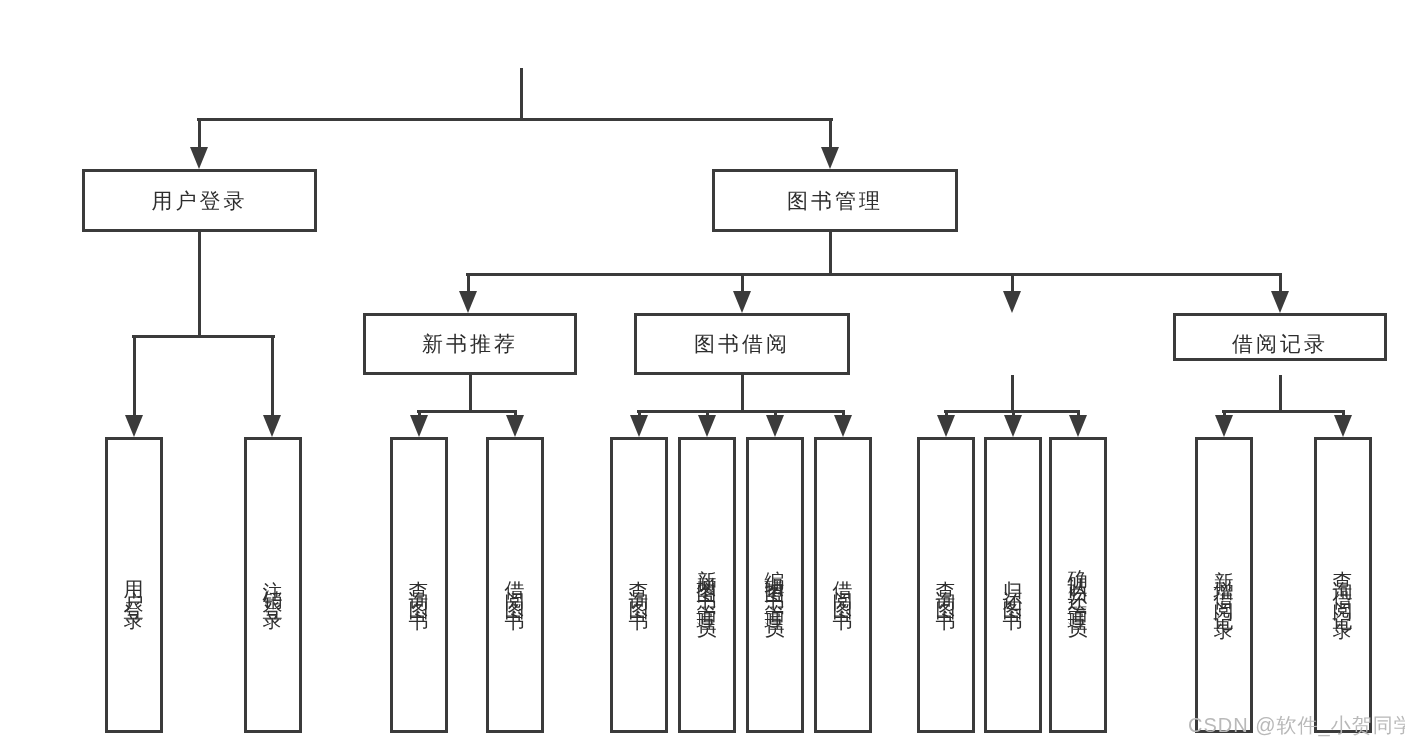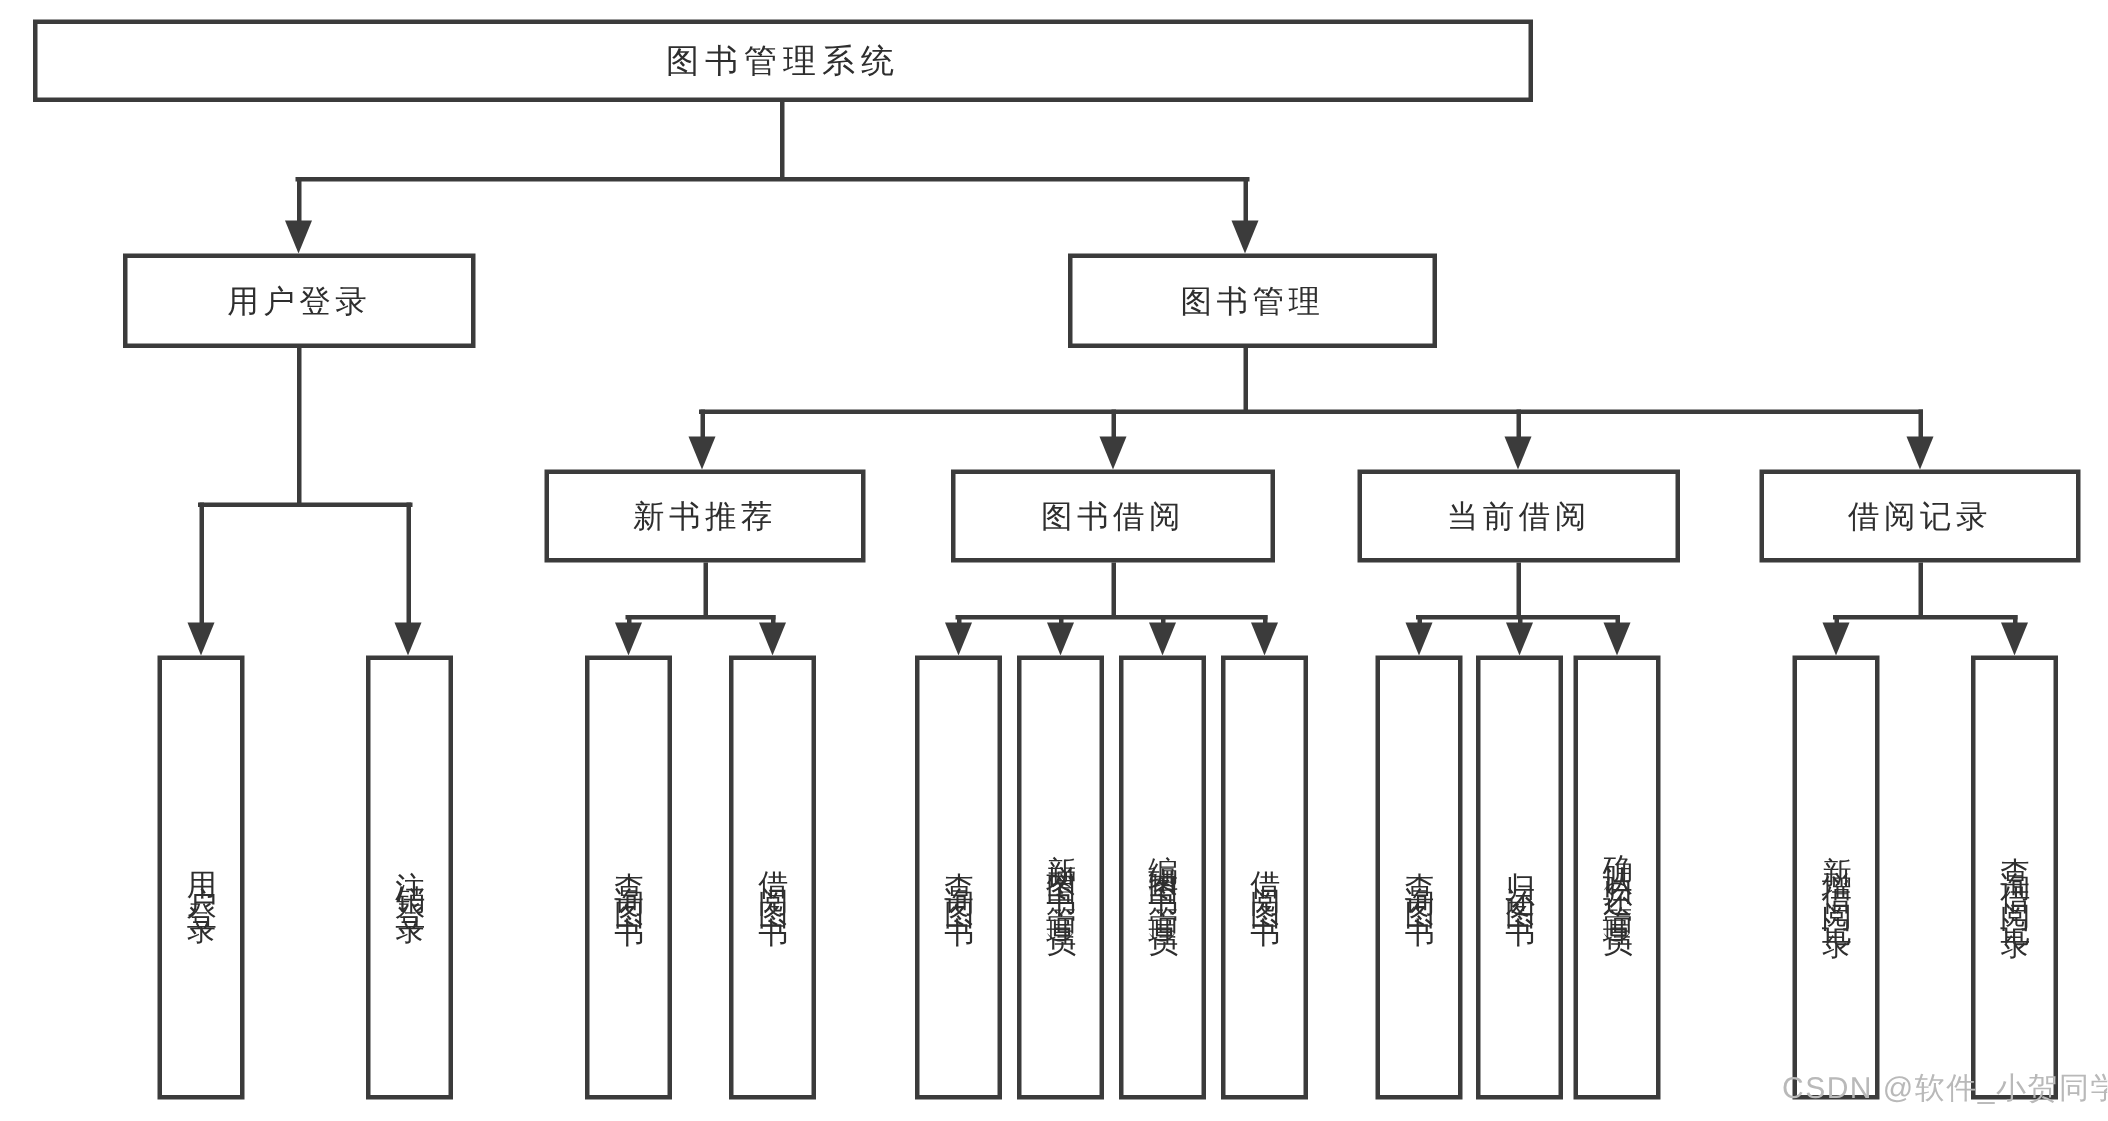--- a/index.html
+++ b/index.html
@@ -28,23 +28,20 @@
   .watermark{
     position:absolute;left:1188px;top:712px;z-index:5;
     font-size:20px;color:#b9b9b9;letter-spacing:1px;white-space:nowrap;
   }
 </style>
 </head>
 <body>
 
 <div id="canvas">
 
-  <div class="box" style="left:22px;top:13px;width:1000px;height:55px;">
-    <span class="hlabel title-label">图书管理系统</span>
-  </div>
 
   <i class="ln v" style="left:520px;top:68px;height:50px;"></i>
   <i class="ln h" style="left:197px;top:118px;width:636px;"></i>
   <i class="ln v" style="left:198px;top:118px;height:30px;"></i>
   <i class="ah" style="left:190px;top:147px;"></i>
   <i class="ln v" style="left:829px;top:118px;height:30px;"></i>
   <i class="ah" style="left:821px;top:147px;"></i>
 
   <div class="box" style="left:82px;top:169px;width:235px;height:63px;">
     <span class="hlabel">用户登录</span>
@@ -70,24 +67,21 @@
   <i class="ah" style="left:1003px;top:291px;"></i>
   <i class="ln v" style="left:1279px;top:273px;height:20px;"></i>
   <i class="ah" style="left:1271px;top:291px;"></i>
 
   <div class="box" style="left:634px;top:313px;width:216px;height:62px;">
     <span class="hlabel">图书借阅</span>
   </div>
   <div class="box" style="left:363px;top:313px;width:214px;height:62px;">
     <span class="hlabel">新书推荐</span>
   </div>
-  <div class="box" style="left:905px;top:313px;width:215px;height:62px;">
-    <span class="hlabel">当前借阅</span>
-  </div>
-  <div class="box" style="left:1173px;top:313px;width:214px;height:62px;">
+  <div class="box" style="left:1173px;top:313px;width:214px;height:48px;align-items:flex-end;">
     <span class="hlabel">借阅记录</span>
   </div>
 
   <i class="ln v" style="left:469px;top:375px;height:36px;"></i>
   <i class="ln h" style="left:417px;top:410px;width:100px;"></i>
   <i class="ln v" style="left:418px;top:410px;height:7px;"></i>
   <i class="ah" style="left:410px;top:415px;"></i>
   <i class="ln v" style="left:514px;top:410px;height:7px;"></i>
   <i class="ah" style="left:506px;top:415px;"></i>
 

